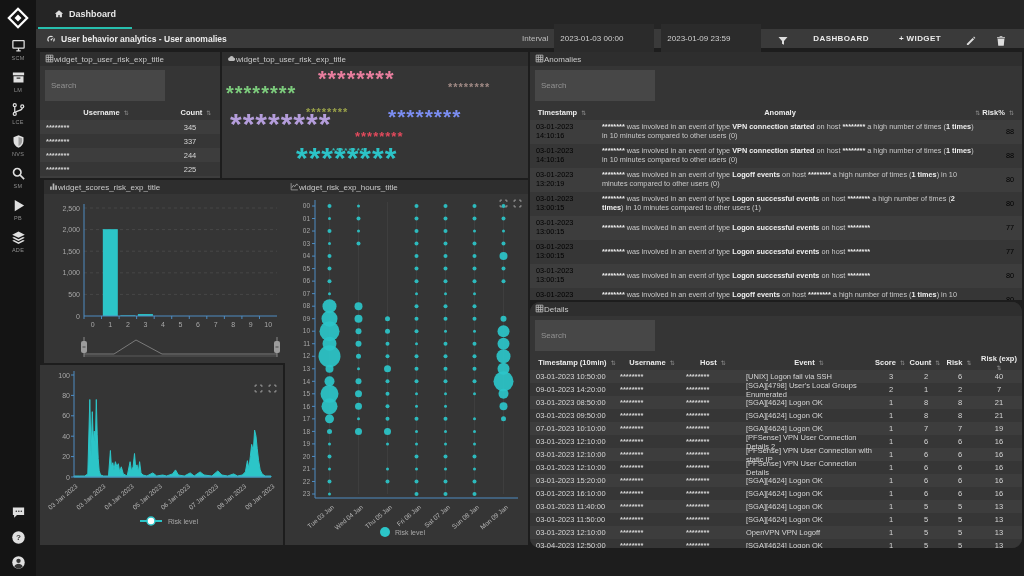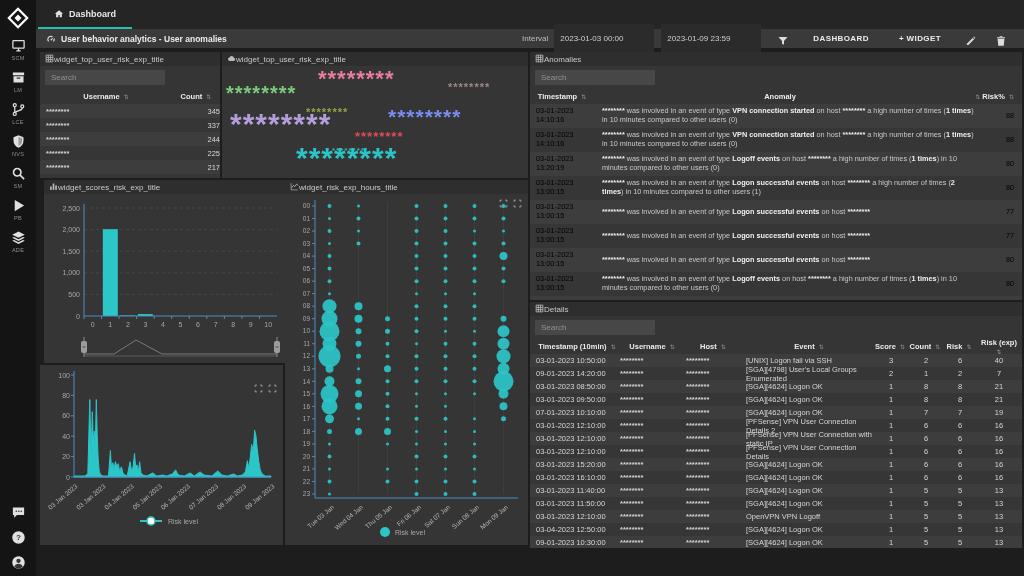--- a/index.html
+++ b/index.html
@@ -23,31 +23,31 @@
   .tb-right{margin-left:auto;display:flex;align-items:center;margin-right:8px;}
   .interval-label{font-size:8px;color:#bdbdbd;margin-right:6px;}
   .date-input{width:88px;height:30px;background:#2b2b2b;border:0;color:#cfcfcf;font-size:8px;padding:0 6px;margin-right:7px;font-family:"Liberation Sans",sans-serif;}
   .tb-icon{width:12px;height:12px;margin:0 9px;cursor:pointer;}
   .tb-btn{background:none;border:0;color:#ececec;font-size:8px;font-weight:bold;letter-spacing:.4px;margin:0 9px;cursor:pointer;font-family:"Liberation Sans",sans-serif;}
   
   .content{position:absolute;left:36px;top:48px;width:988px;height:528px;}
   .widget{position:absolute;background:#353535;overflow:hidden;}
   .w-head{height:14px;background:#2e2e2e;display:flex;align-items:center;padding:0 5px;font-size:8px;color:#c9c9c9;}
   .w-head svg{width:9px;height:9px;flex:0 0 auto;}
-  .search{display:block;margin:4px 5px;width:108px;height:15px;background:#474747;border:0;font-size:8px;color:#ddd;padding:0 6px;font-family:"Liberation Sans",sans-serif;}
+  .search{display:block;margin:4px 5px;width:108px;height:31px;background:#474747;border:0;font-size:8px;color:#ddd;padding:0 6px;font-family:"Liberation Sans",sans-serif;}
   .search::placeholder{color:#939393;}
   .thead{display:flex;align-items:center;font-weight:bold;font-size:7.5px;color:#ececec;height:15px;}
   .sort{font-size:6px;color:#8d8d8d;font-weight:normal;margin:0 2px;}
   .rows{overflow:hidden;}
   .trow{display:flex;align-items:center;font-size:7.5px;color:#d6d6d6;}
   .alt0{background:#3d3d3d;} .alt1{background:#363636;}
   
   .tu-user{flex:1;padding-left:6px;text-align:left;font-weight:bold;}
   .tu-user-h{flex:1;text-align:center;}
-  .tu-count{width:46px;text-align:right;}
+  .tu-count{width:46px;text-align:center;padding-right:7px;}
   .tu-count-h{width:46px;text-align:center;}
   #w-top-table .trow{height:14px;}
   
   .cloud-body{position:relative;width:100%;height:112px;}
   .cloud-item{position:absolute;font-weight:bold;line-height:.9;white-space:nowrap;letter-spacing:1px;}
   
   .an-ts{width:60px;padding-left:6px;flex:0 0 auto;line-height:1.3;}
   .an-text{flex:1;padding:0 6px;line-height:1.3;color:#c9c9c9;}
   .an-text b{color:#efefef;}
   .an-risk{width:30px;text-align:right;padding-right:8px;flex:0 0 auto;}
@@ -647,21 +647,21 @@
             <span class="an-risk">80</span>
           </div>
           <div class="an-row alt0">
             <span class="an-ts">03-01-2023<br></span>
             <span class="an-text"><b>********</b> was involved in an event of type <b>Logoff events</b> on host <b>********</b> a high number of times (<b>1 times</b>) in 10 minutes compared to other</span>
             <span class="an-risk">94</span>
           </div>
         </div>
     </section>
 
-    <section class="widget" id="w-details" style="left:494px;top:254px;width:492px;height:246px;">
+    <section class="widget" id="w-details" style="left:494px;top:254px;width:492px;height:246px;border-radius:10px;">
       <div class="w-head">
         <span><svg viewBox="0 0 24 24" fill="none" stroke="#bbb" stroke-width="2.2">
               <path d="M3 3h18v18H3Z"></path>
               <path d="M3 9h18M3 15h18M9 3v18M15 3v18"></path>
             </svg></span>
         <span>Details</span>
       </div>
       <input class="search" placeholder="Search" style="">
       <div id="dt-head">
           <div class="thead">

